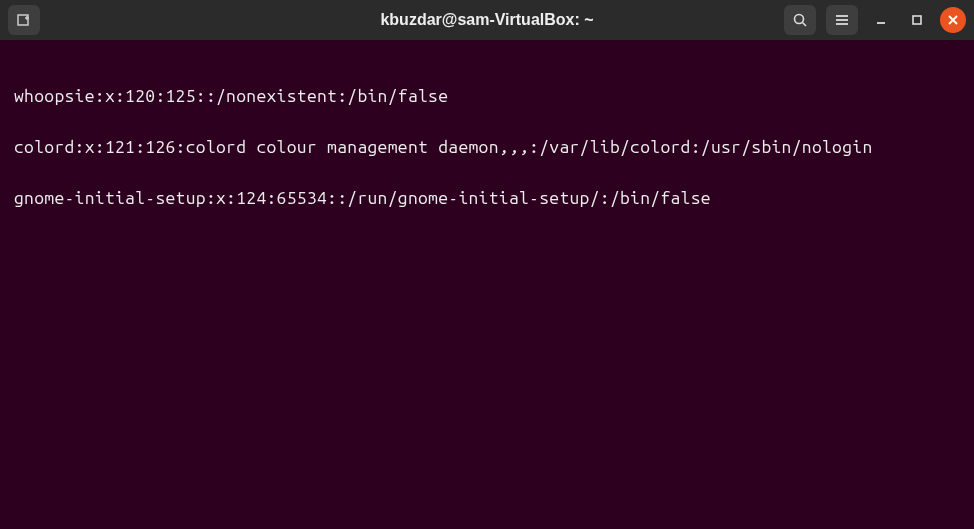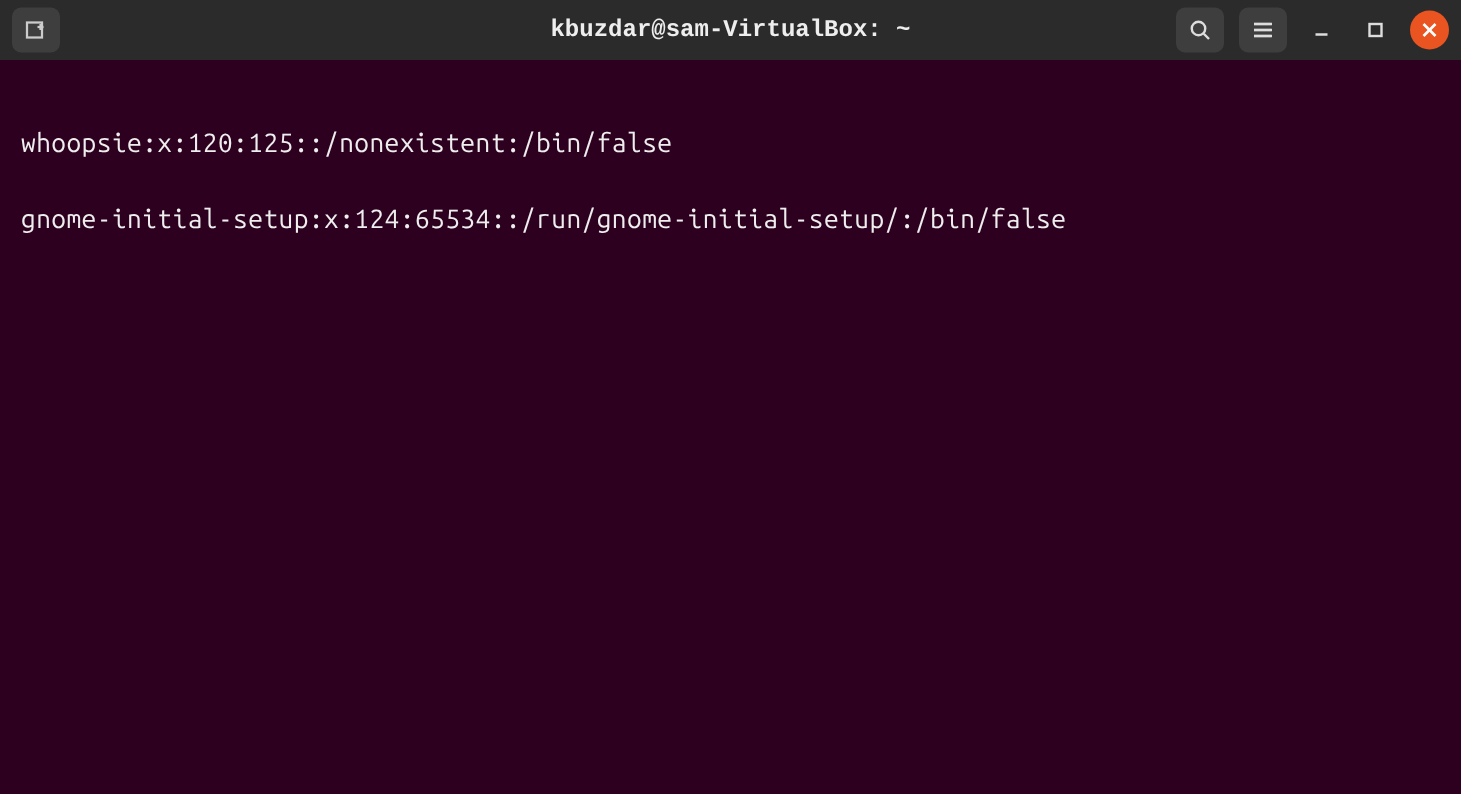--- a/index.html
+++ b/index.html
@@ -17,21 +17,21 @@
       align-items: center;
       padding: 0 8px;
       position: relative;
     }
     .tb-left { display: flex; align-items: center; gap: 6px; }
     .tb-title {
       position: absolute;
       left: 50%;
       transform: translateX(-50%);
       color: #eee;
-      font-family: Liberation Mono, monospace;
+      font-family: Liberation Sans, sans-serif;
       font-size: 16px;
       font-weight: 600;
     }
     .tb-right {
       margin-left: auto;
       display: flex;
       align-items: center;
       gap: 10px;
     }
     .tb-btn {
@@ -121,20 +121,21 @@
             <line x1="2" y1="2" x2="10" y2="10" stroke="#fff" stroke-width="1.8"></line>
             <line x1="10" y1="2" x2="2" y2="10" stroke="#fff" stroke-width="1.8"></line>
           </svg>
       </span>
     </div>
   </div>
 </div>
 
 <div class="terminal">
 <div>whoopsie:x:120:125::/nonexistent:/bin/false</div>
+<div>colord:x:121:126:colord colour management daemon,,,:/var/lib/colord:/usr/sbin/nologin</div>
 <div>gnome-initial-setup:x:124:65534::/run/gnome-initial-setup/:/bin/false</div>
 
 
 
 
 
 
 
 
 

